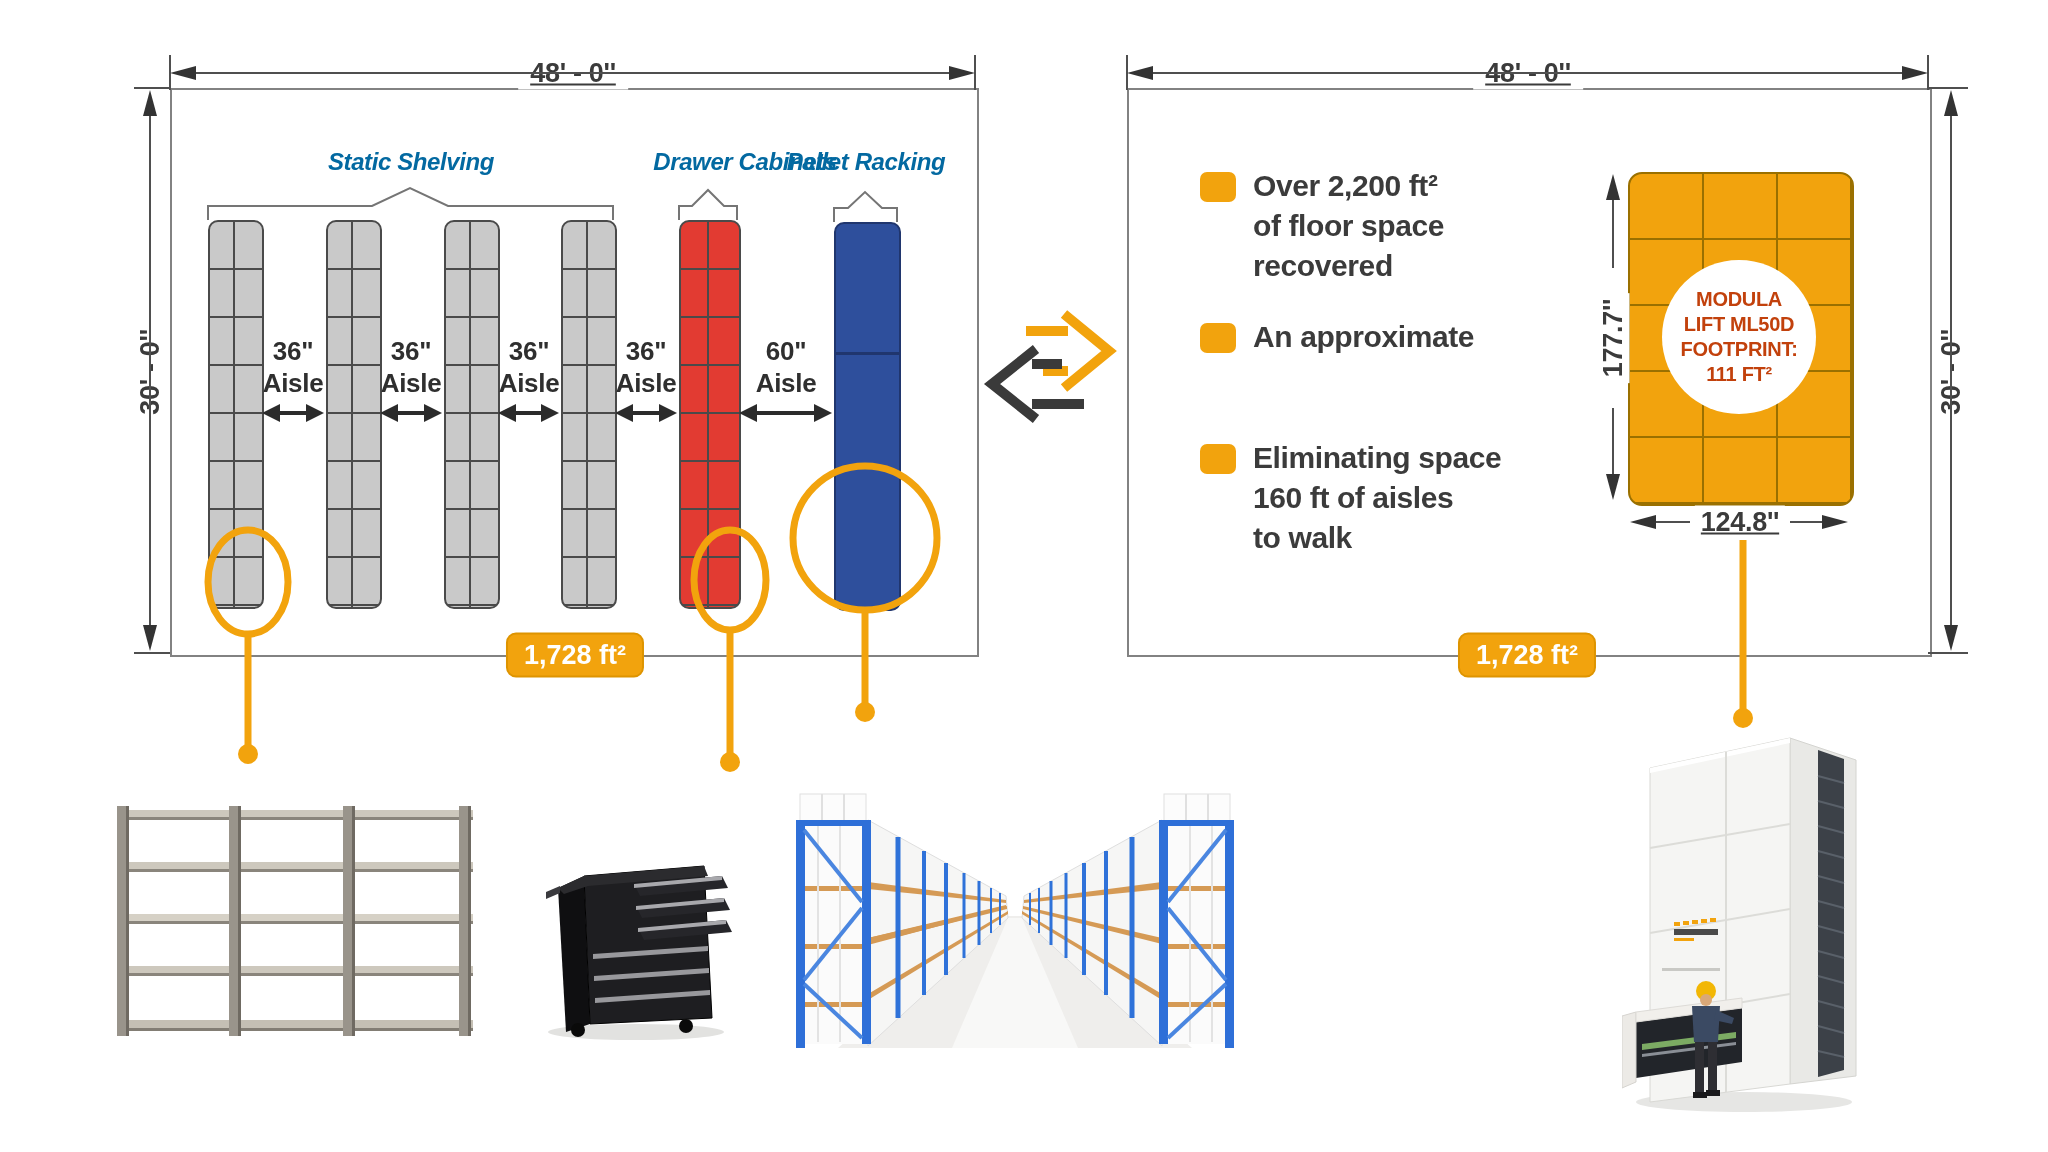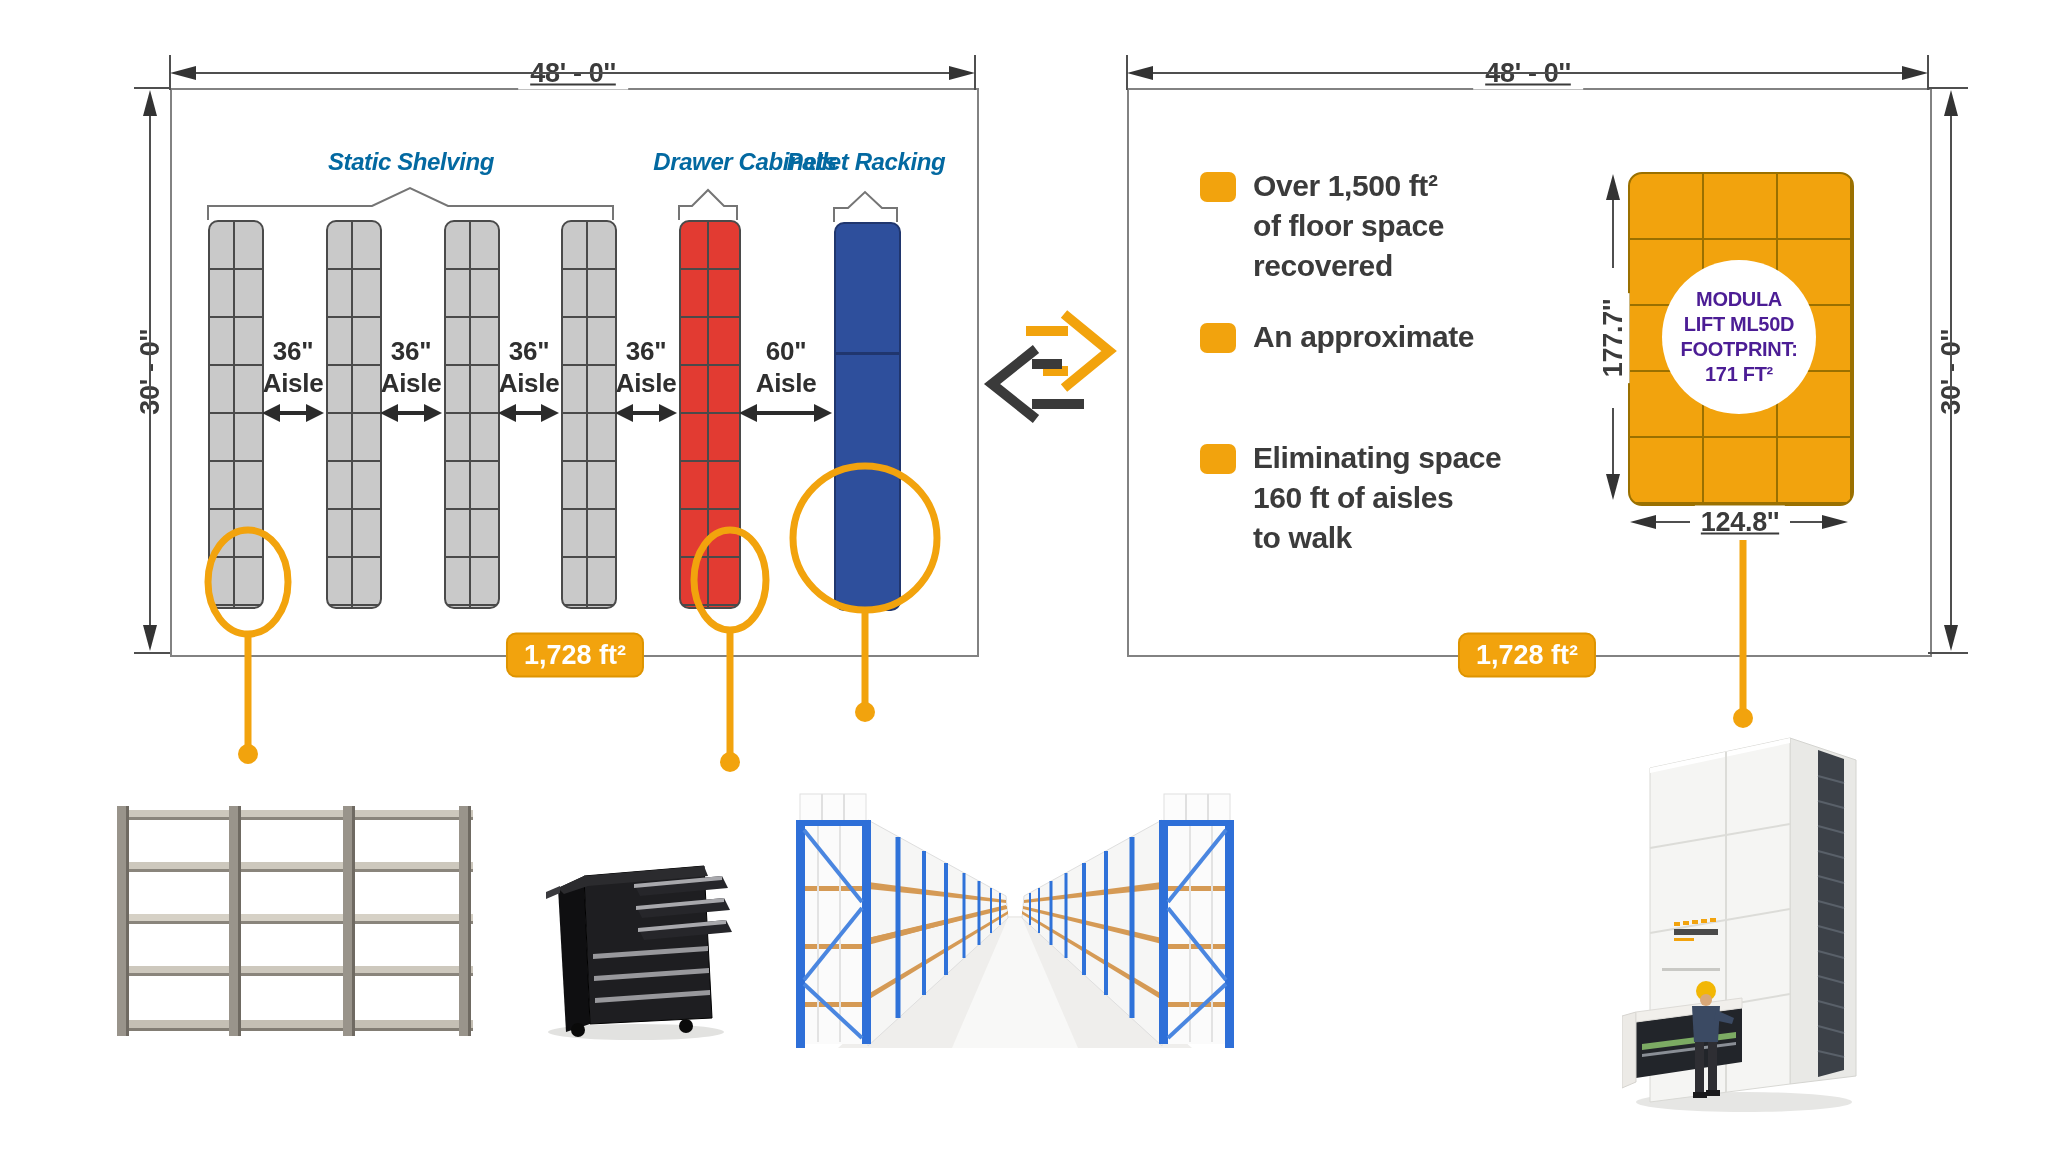--- a/index.html
+++ b/index.html
@@ -28,21 +28,21 @@
     border-radius:10px;color:#ffffff;font-size:27px;font-weight:bold;padding:5px 16px;white-space:nowrap;z-index:6;}
   .bullet-sq{position:absolute;width:36px;height:30px;border-radius:7px;background:#F2A30D;}
   .bullet-text{position:absolute;font-size:30px;line-height:40px;font-weight:600;
     letter-spacing:-0.4px;color:#3b3b3b;white-space:nowrap;}
   .unit{position:absolute;left:1628px;top:172px;width:222px;height:330px;border:2px solid #9A7000;
     border-radius:14px;background-color:#F2A30D;
     background-image:repeating-linear-gradient(to right,transparent 0,transparent 72px,#9A7000 72px,#9A7000 74px),
     repeating-linear-gradient(to bottom,transparent 0,transparent 64px,#9A7000 64px,#9A7000 66px);}
   .unit-circle{position:absolute;left:1662px;top:260px;width:154px;height:154px;border-radius:50%;
     background:#ffffff;display:flex;flex-direction:column;align-items:center;justify-content:center;
-    font-size:20px;line-height:25px;font-weight:600;letter-spacing:-0.3px;color:#4c1d95;text-align:center;z-index:3;}
+    font-size:20px;line-height:25px;font-weight:600;letter-spacing:-0.3px;color:#c2410c;text-align:center;z-index:3;}
   .overlay{position:absolute;left:0;top:0;pointer-events:none;z-index:5;}
   svg{display:block;}
 </style>
 </head>
 <body>
 
 <div class="canvas">
 
   <div class="plan" style="left:170px;top:88px;width:805px;height:565px;"></div>
   <div class="plan" style="left:1127px;top:88px;width:801px;height:565px;"></div>
@@ -79,41 +79,41 @@
     <div>Aisle</div>
   </div>
 
   <div class="hlabel" style="left:573px;top:73px;">48' - 0''</div>
   <div class="hlabel" style="left:1528px;top:73px;">48' - 0''</div>
   <div class="vlabel" style="left:150px;top:372px;">30' - 0''</div>
   <div class="vlabel" style="left:1951px;top:372px;">30' - 0''</div>
 
   <div class="bullet-sq" style="left:1200px;top:172px;"></div>
   <div class="bullet-text" style="left:1253px;top:166px;">
-    <div>Over 1,500 ft²</div>
+    <div>Over 2,200 ft²</div>
     <div>of floor space</div>
     <div>recovered</div>
   </div>
   <div class="bullet-sq" style="left:1200px;top:323px;"></div>
   <div class="bullet-text" style="left:1253px;top:317px;">
     <div>An approximate</div>
   </div>
   <div class="bullet-sq" style="left:1200px;top:444px;"></div>
   <div class="bullet-text" style="left:1253px;top:438px;">
     <div>Eliminating space</div>
     <div>160 ft of aisles</div>
     <div>to walk</div>
   </div>
 
   <div class="unit"></div>
   <div class="unit-circle">
     <div>MODULA</div>
     <div>LIFT ML50D</div>
     <div>FOOTPRINT:</div>
-    <div>171 FT²</div>
+    <div>111 FT²</div>
   </div>
   <div class="vlabel" style="left:1613px;top:338px;padding:1px 6px;">177.7''</div>
   <div class="hlabel" style="left:1740px;top:522px;padding:1px 6px;">124.8''</div>
 
   <svg class="abs" style="left:115px;top:798px;" width="362" height="240" viewBox="0 0 362 240">
     <g>
       <rect x="4" y="12" width="354" height="7" fill="#cdc8bd"></rect>
         <rect x="4" y="19" width="354" height="3" fill="#8a857c"></rect>
       <rect x="4" y="64" width="354" height="7" fill="#cdc8bd"></rect>
         <rect x="4" y="71" width="354" height="3" fill="#8a857c"></rect>

